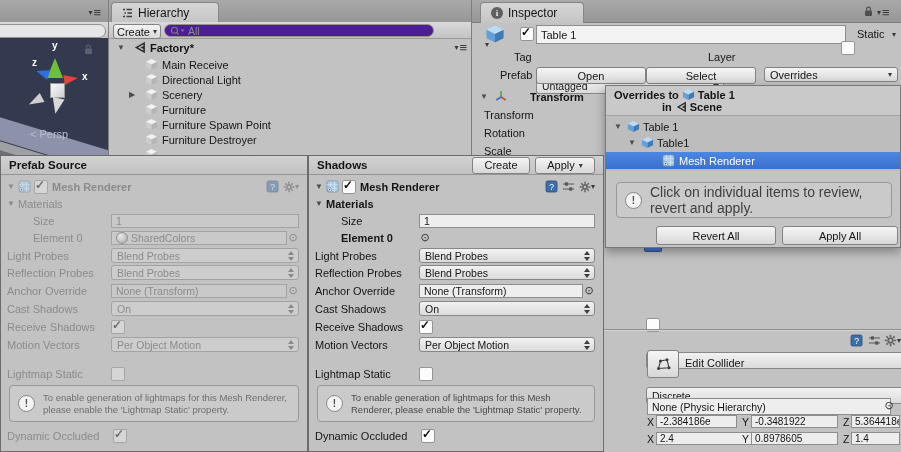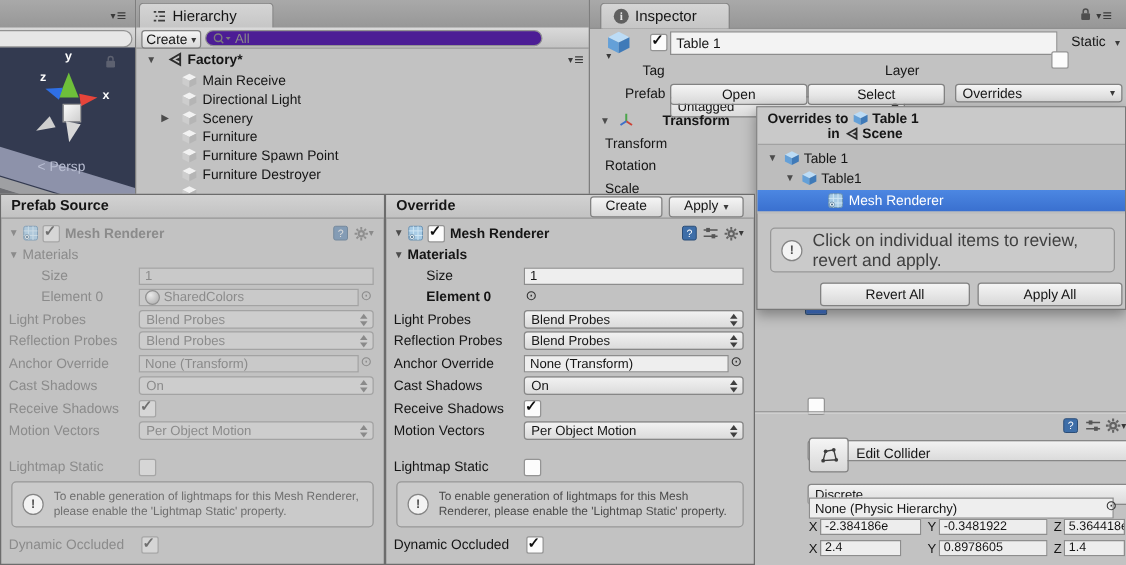--- a/index.html
+++ b/index.html
@@ -307,21 +307,21 @@
     <span class="axl" style="left:270px;top:416px">Y</span>
     <div class="xyzf" style="left:279px;top:415px;width:87px">
         <span>-0.3481922</span>
       </div>
     <span class="axl" style="left:371px;top:416px">Z</span>
     <div class="xyzf" style="left:379px;top:415px;width:49px">
         <span>5.364418e-</span>
       </div>
 
     <span class="axl" style="left:175px;top:433px">X</span>
-    <div class="xyzf" style="left:184px;top:432px;width:65px">
+    <div class="xyzf" style="left:184px;top:432px;width:102px">
         <span>2.4</span>
       </div>
     <span class="axl" style="left:270px;top:433px">Y</span>
     <div class="xyzf" style="left:279px;top:432px;width:87px">
         <span>0.8978605</span>
       </div>
     <span class="axl" style="left:371px;top:433px">Z</span>
     <div class="xyzf" style="left:379px;top:432px;width:49px">
         <span>1.4</span>
       </div>
@@ -495,21 +495,21 @@
           <span class="mlab glab" style="width:106px">Dynamic Occluded</span>
           <span class="cb">
             <span class="ck">✓</span>
           </span>
         </div>
     </div>
   </div>
 
   <div class="panel" style="left:308px;top:155px;width:296px;height:297px;z-index:6">
     <div class="phead">
-      <span>Override</span>
+      <span>Shadows</span>
       <span style="margin-left:auto;display:flex;gap:5px;font-weight:normal">
         <span class="btn" style="width:56px;height:15px">
             <span>Create</span>
           </span>
         <span class="btn" style="width:58px;height:15px;gap:4px">
             <span>Apply</span>
             <span class="caret">▾</span>
           </span>
       </span>
     </div>

